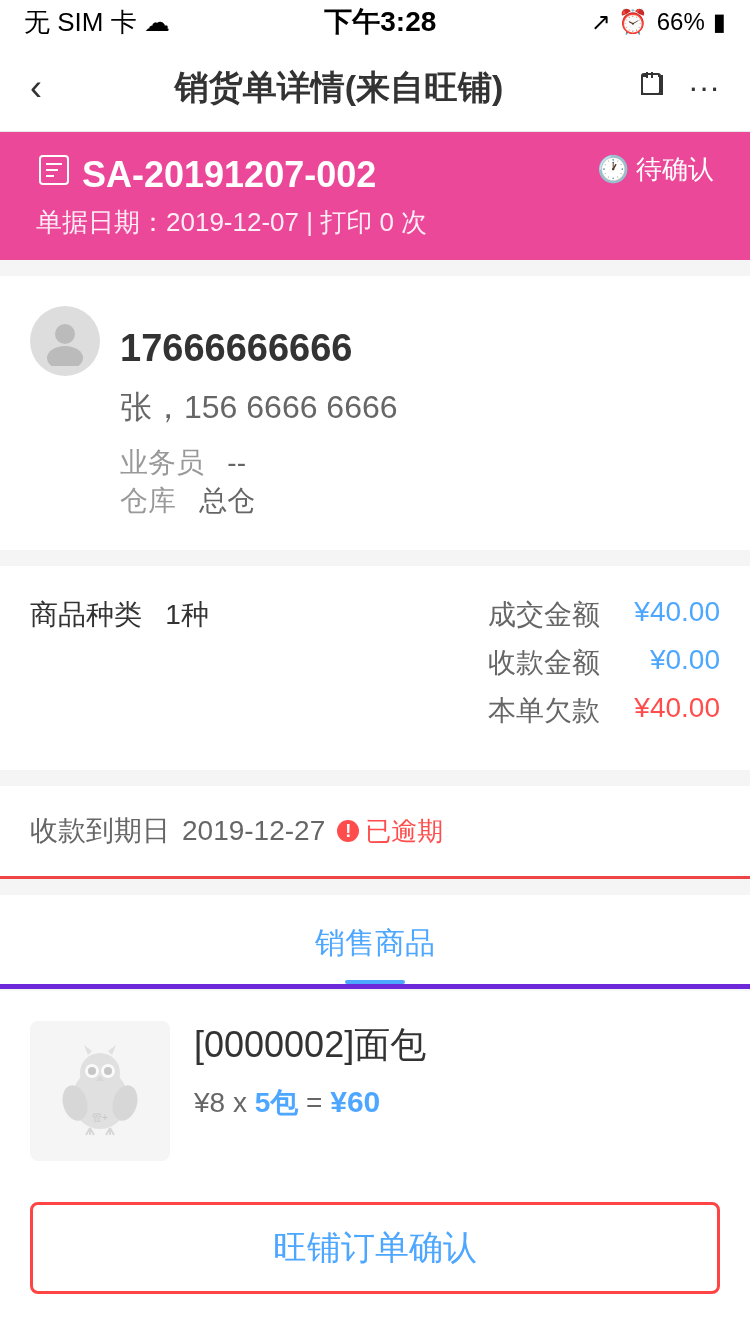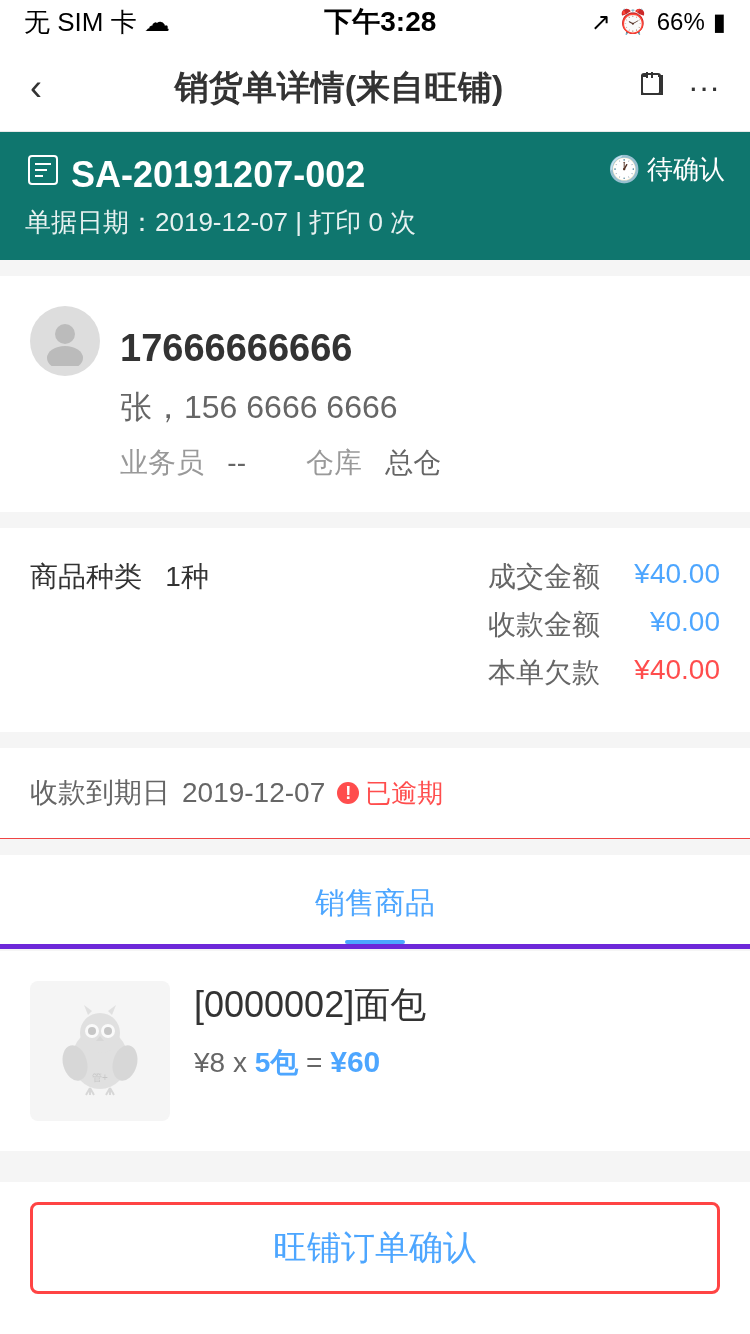--- a/index.html
+++ b/index.html
@@ -69,22 +69,22 @@
       align-items: center;
       gap: 20px;
     }
     .nav-icon {
       font-size: 32px;
       color: #333;
     }
 
     
     .header-banner {
-      background: #0f766e;
-      padding: 20px 25px;
+      background: #ec4899;
+      padding: 20px 36px;
       display: flex;
       justify-content: space-between;
       align-items: flex-start;
     }
     .order-id {
       font-size: 36px;
       font-weight: 700;
       color: #fff;
       display: flex;
       align-items: center;
@@ -135,20 +135,21 @@
     .customer-detail {
       font-size: 32px;
       color: #666;
       margin-top: 6px;
       margin-left: 90px;
     }
     .customer-meta {
       display: flex;
       margin-top: 14px;
       margin-left: 90px;
+      flex-direction: column;
     }
     .meta-item {
       font-size: 28px;
       color: #666;
       margin-right: 60px;
     }
     .meta-label {
       color: #999;
     }
 
@@ -195,21 +196,21 @@
     
     .due-section {
       background: #fff;
       margin-top: 16px;
       padding: 26px 30px;
       display: flex;
       align-items: center;
       gap: 12px;
       font-size: 28px;
       color: #666;
-      border-bottom: 1px solid #ef4444;
+      border-bottom: 3px solid #ef4444;
     }
     .due-overdue {
       color: #FF4D4D;
       font-size: 26px;
       display: flex;
       align-items: center;
       gap: 6px;
     }
     .overdue-dot {
       width: 22px;
@@ -427,21 +428,21 @@
     </div>
     <div class="summary-row">
       <span class="summary-label">本单欠款</span>
       <span class="summary-value red">¥40.00</span>
     </div>
   </div>
 </div>
 
 <div class="due-section">
   <span>收款到期日</span>
-  <span>2019-12-07</span>
+  <span>2019-12-27</span>
   <span class="due-overdue">
     <span class="overdue-dot">!</span>
     <span>已逾期</span>
   </span>
 </div>
 
 <div class="tabs-section">
   <div class="tab active">
     <span>销售商品</span>
   </div>

